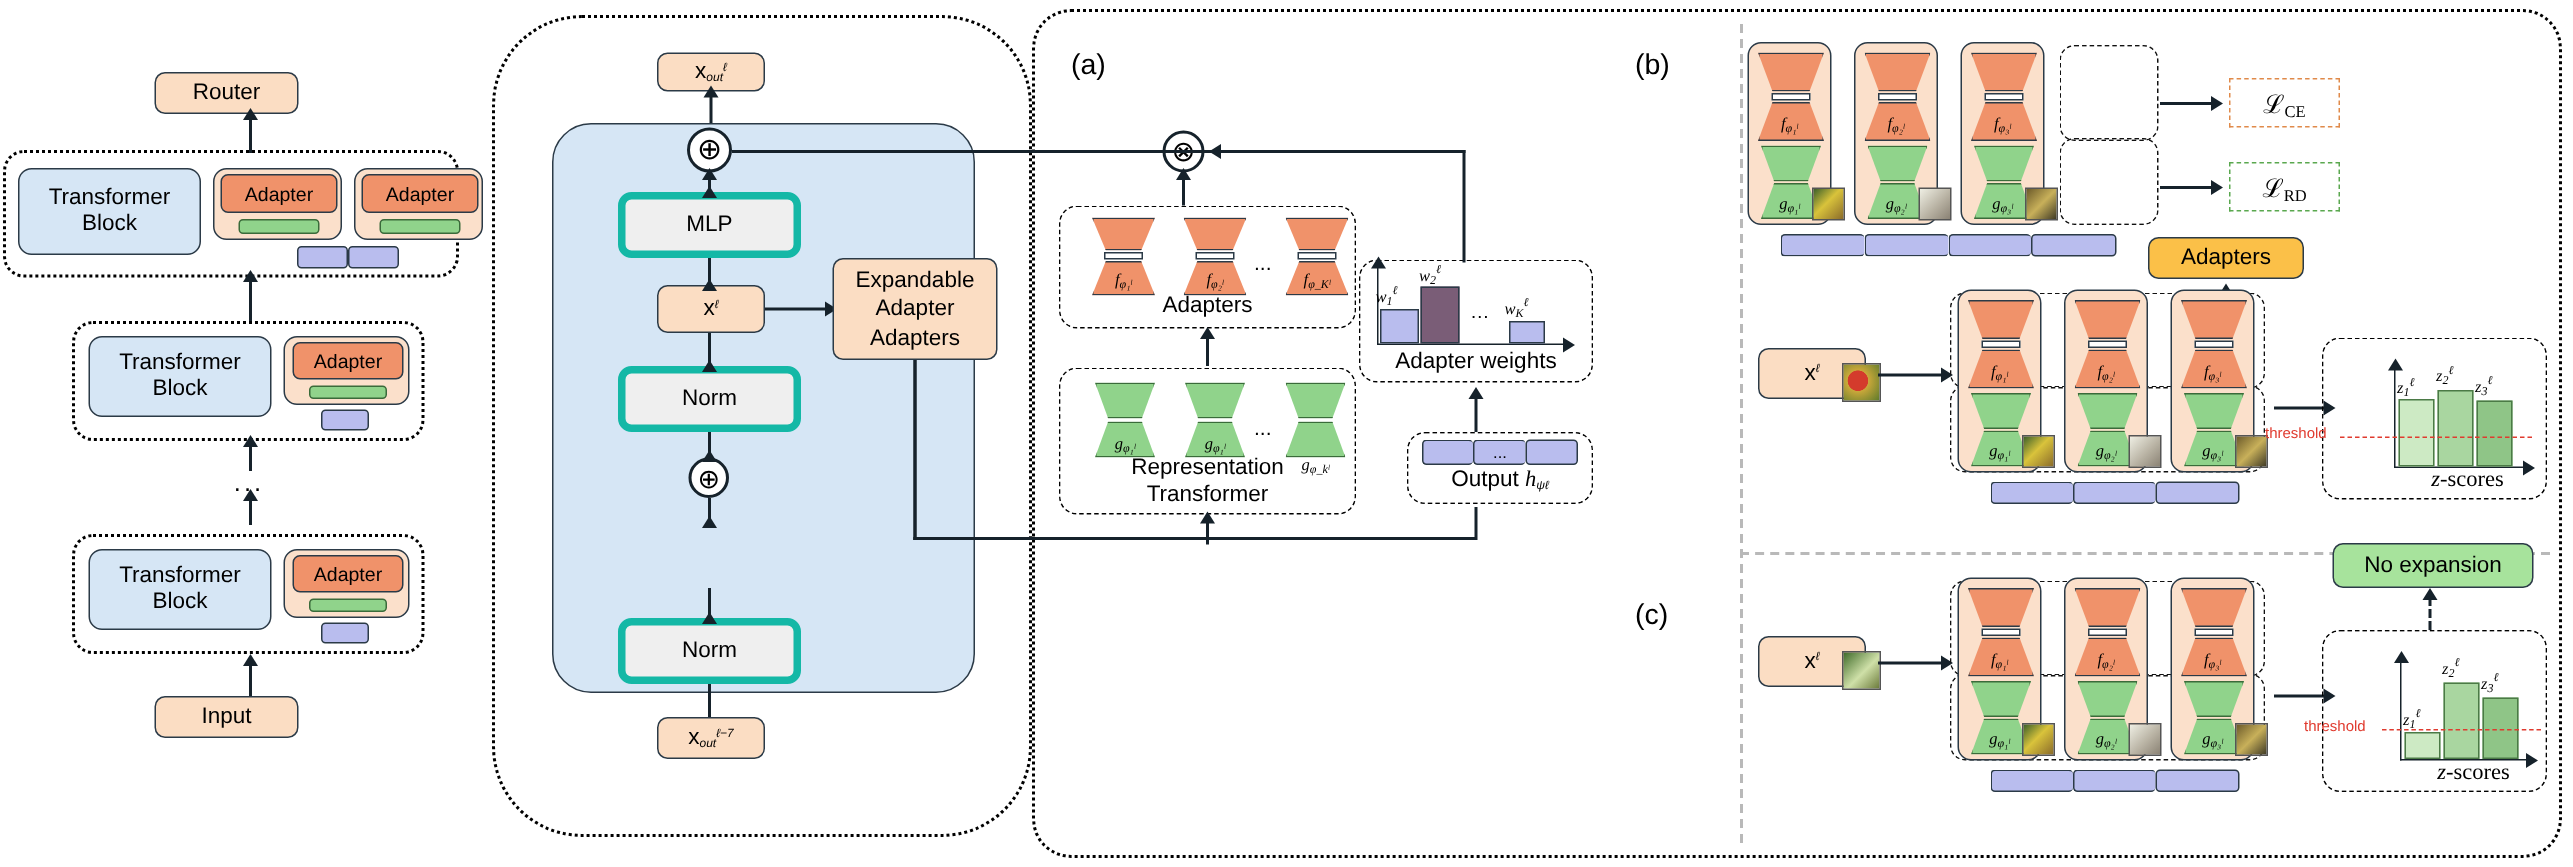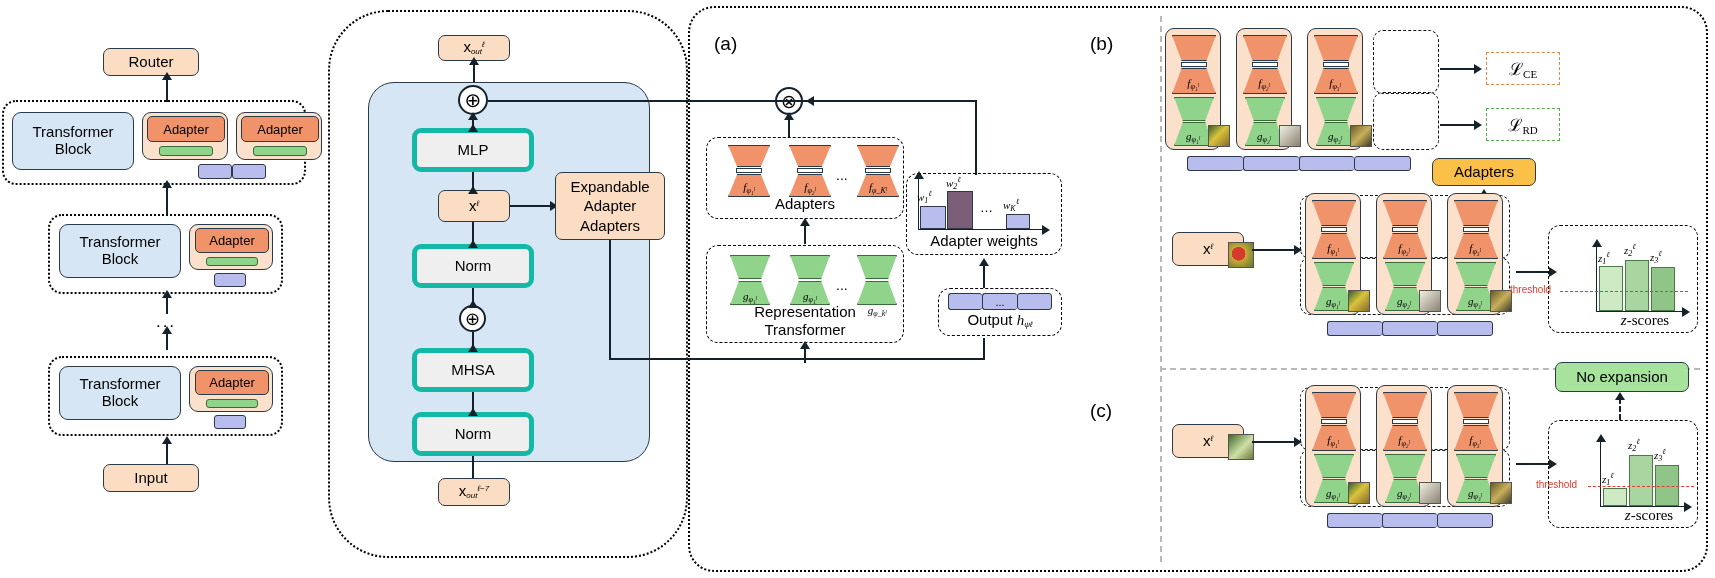--- a/index.html
+++ b/index.html
@@ -170,21 +170,20 @@
 
   <div class="abs grey c lbl" style="left:112px;top:244px;width:122px;height:44px;">Norm</div>
   <div class="ln lnv" style="left:172px;top:288px;height:18px;"></div>
   <div class="ah-up" style="left:168px;top:240px;"></div>
 
   <div class="abs c" style="left:159px;top:305px;width:27px;height:27px;border:2px solid #16222b;
               border-radius:50%;background:#fff;font-size:18px;line-height:1;">⊕</div>
   <div class="ln lnv" style="left:172px;top:332px;height:16px;"></div>
   <div class="ah-up" style="left:168px;top:300px;"></div>
 
-  <div class="abs grey c lbl" style="left:112px;top:348px;width:122px;height:44px;">MHSA</div>
   <div class="ln lnv" style="left:172px;top:392px;height:18px;"></div>
   <div class="ah-up" style="left:168px;top:344px;"></div>
 
   <div class="abs grey c lbl" style="left:112px;top:412px;width:122px;height:44px;">Norm</div>
   <div class="ln lnv" style="left:172px;top:456px;height:26px;"></div>
   <div class="ah-up" style="left:168px;top:408px;"></div>
 
   <div class="abs peach c lbl" style="left:138px;top:478px;width:72px;height:28px;">
     <span>
       <span>x</span><span class="sub">out</span><span class="sup">ℓ−7</span>

